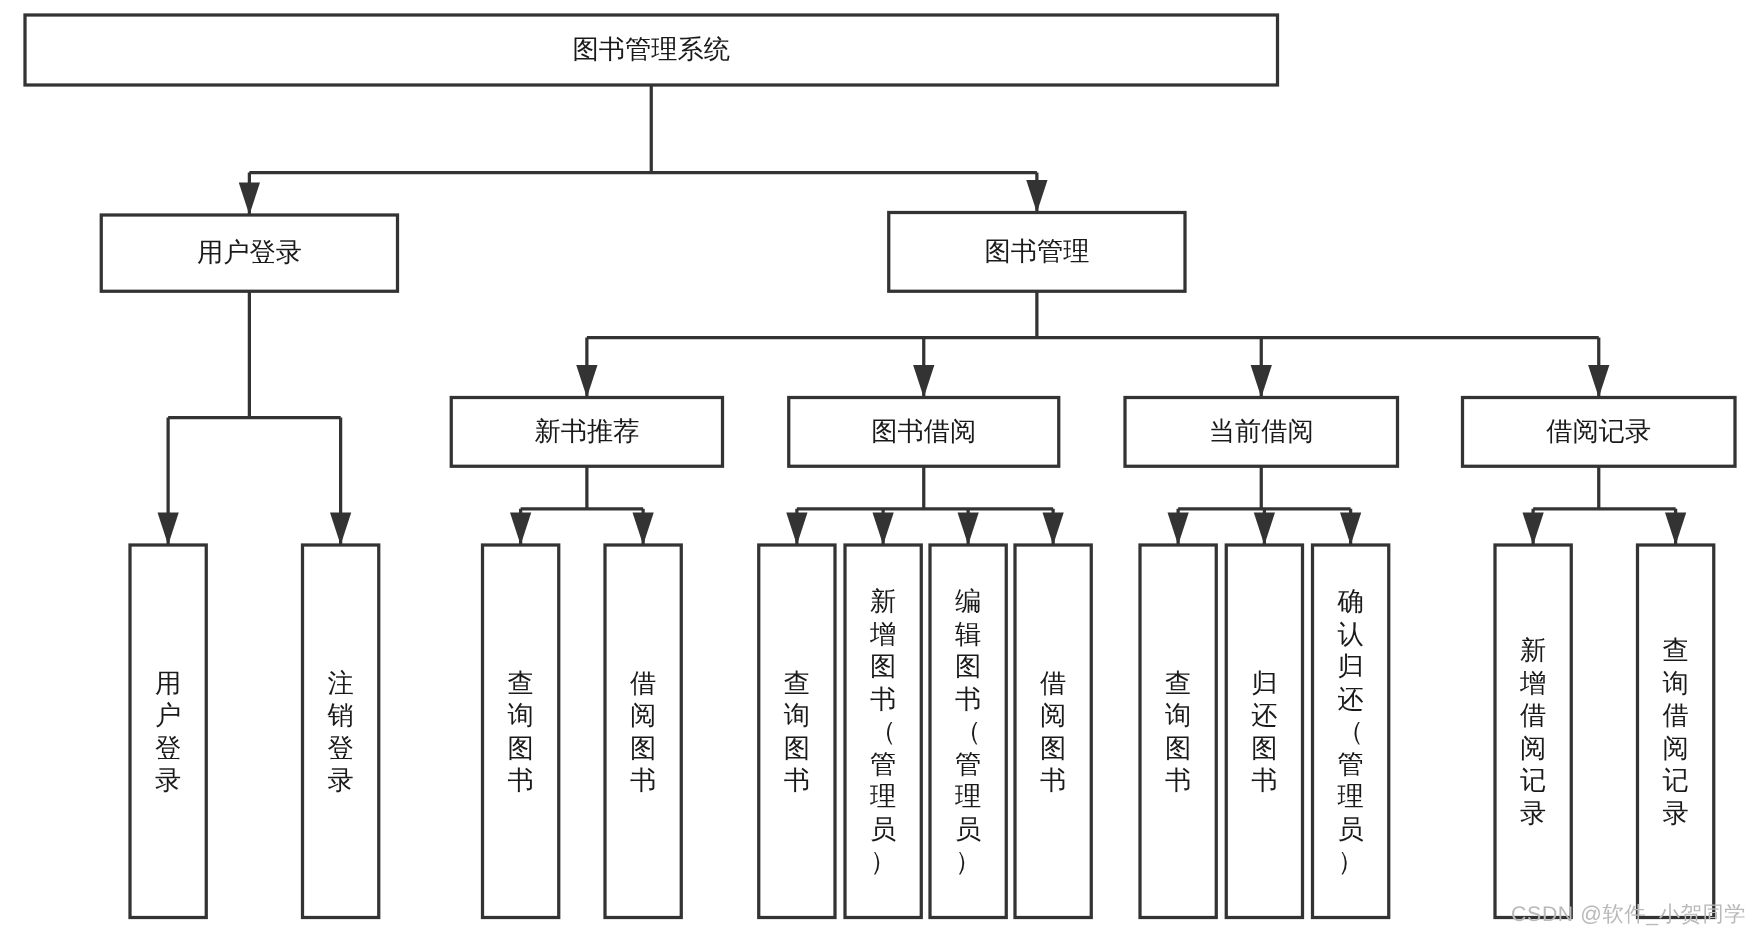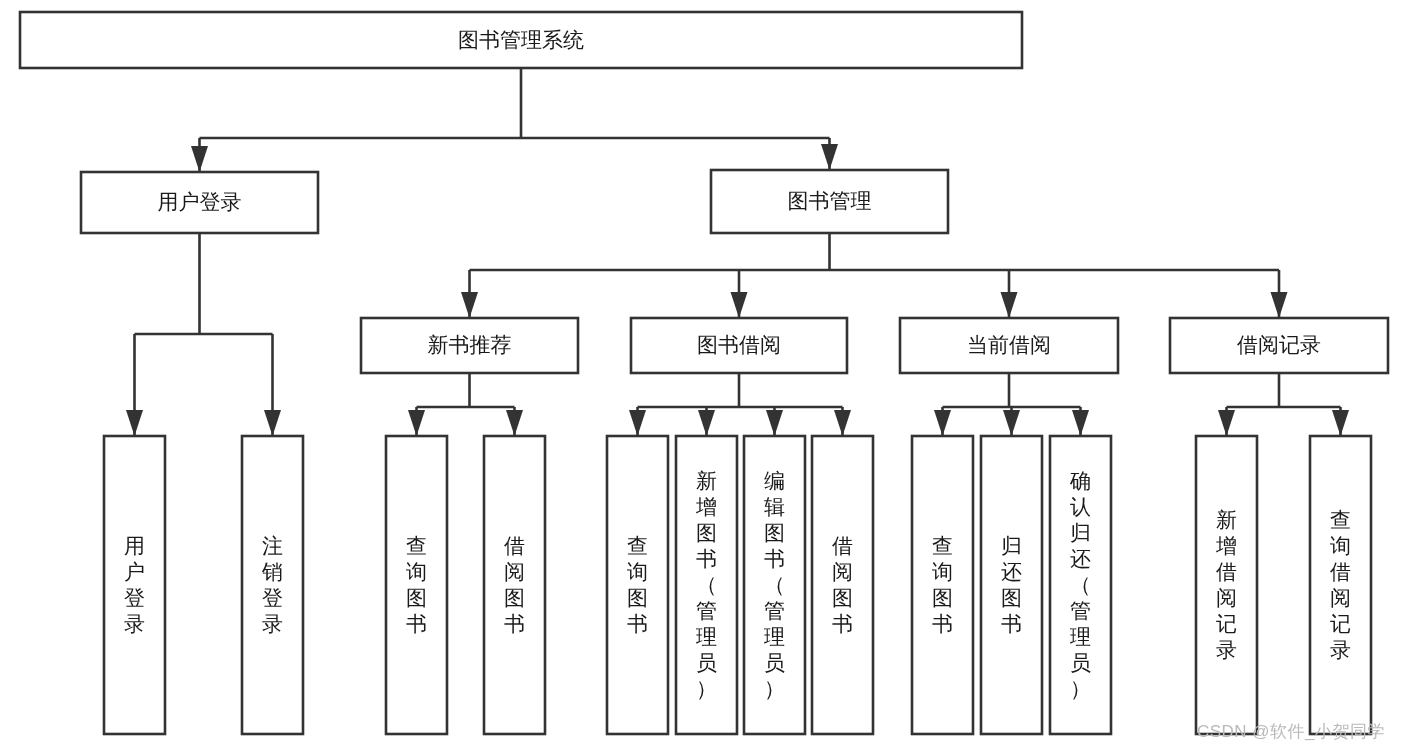--- a/index.html
+++ b/index.html
@@ -48,21 +48,21 @@
     dominant-baseline: middle;
   }
   .node-label-v {
     font-family: "Liberation Sans", "DejaVu Sans", sans-serif;
     font-size: 21px;
     fill: #1a1a1a;
     text-anchor: middle;
   }
   .watermark {
     position: absolute;
-    right: 20px;
+    right: 8px;
     bottom: 4px;
     font-family: "Liberation Sans", "DejaVu Sans", sans-serif;
     font-size: 17px;
     color: #b9b9b9;
     white-space: nowrap;
     letter-spacing: 0.5px;
   }
 </style>
 </head>
 <body>

